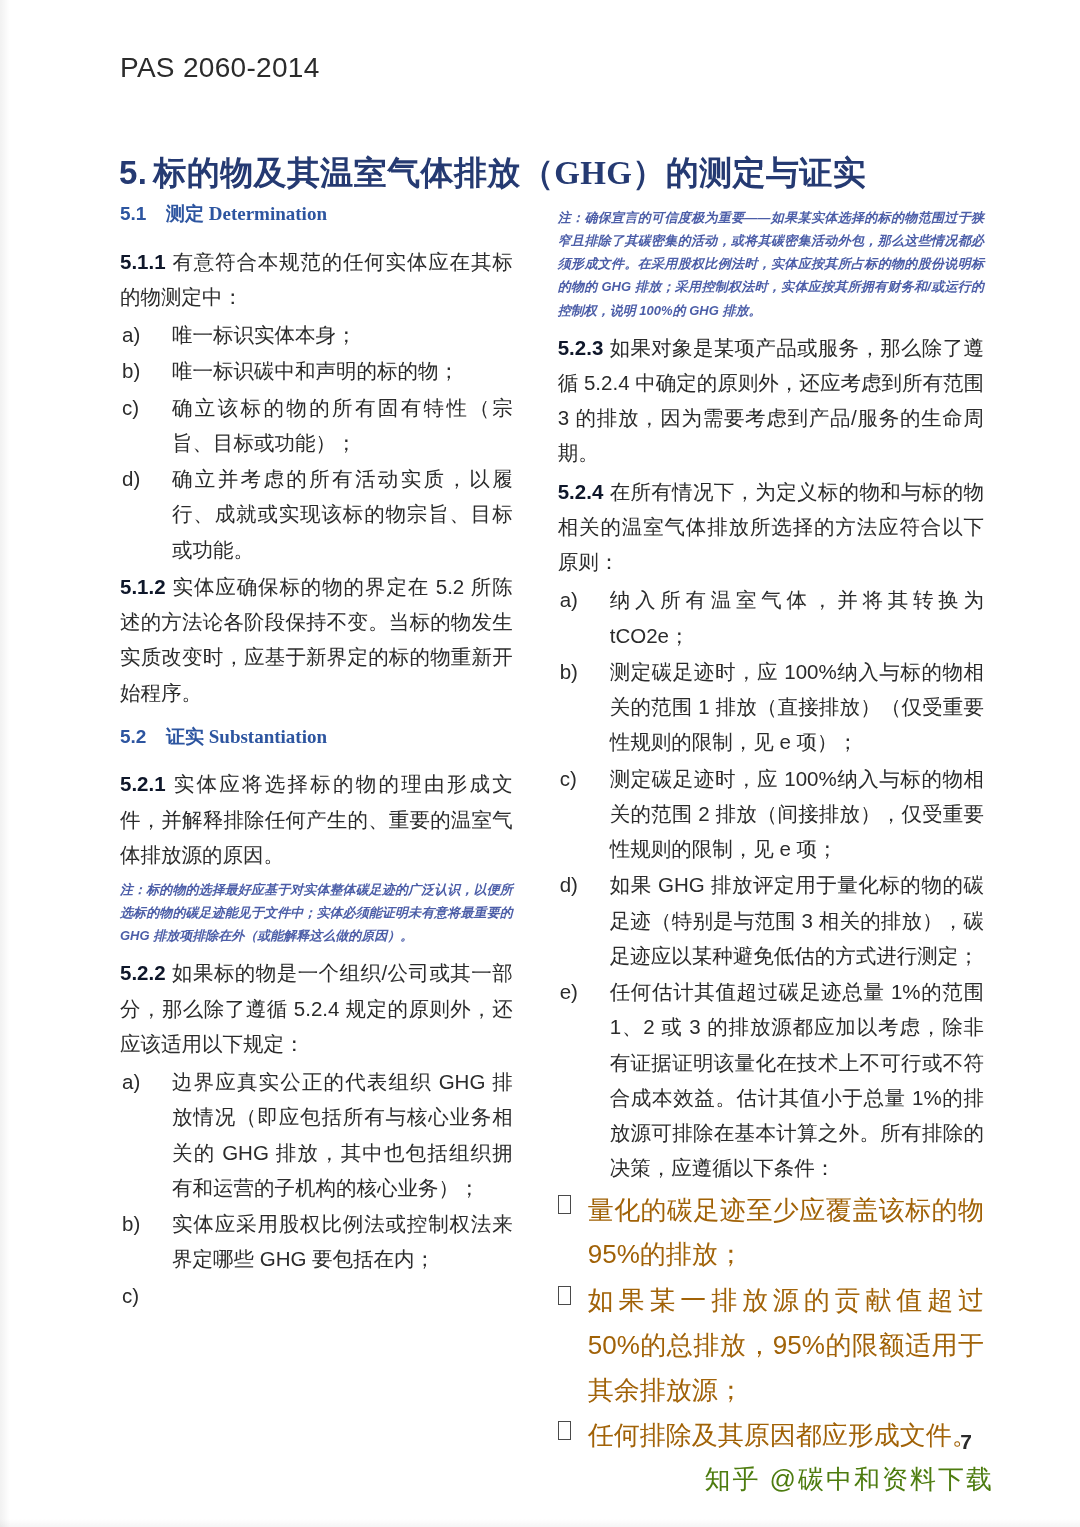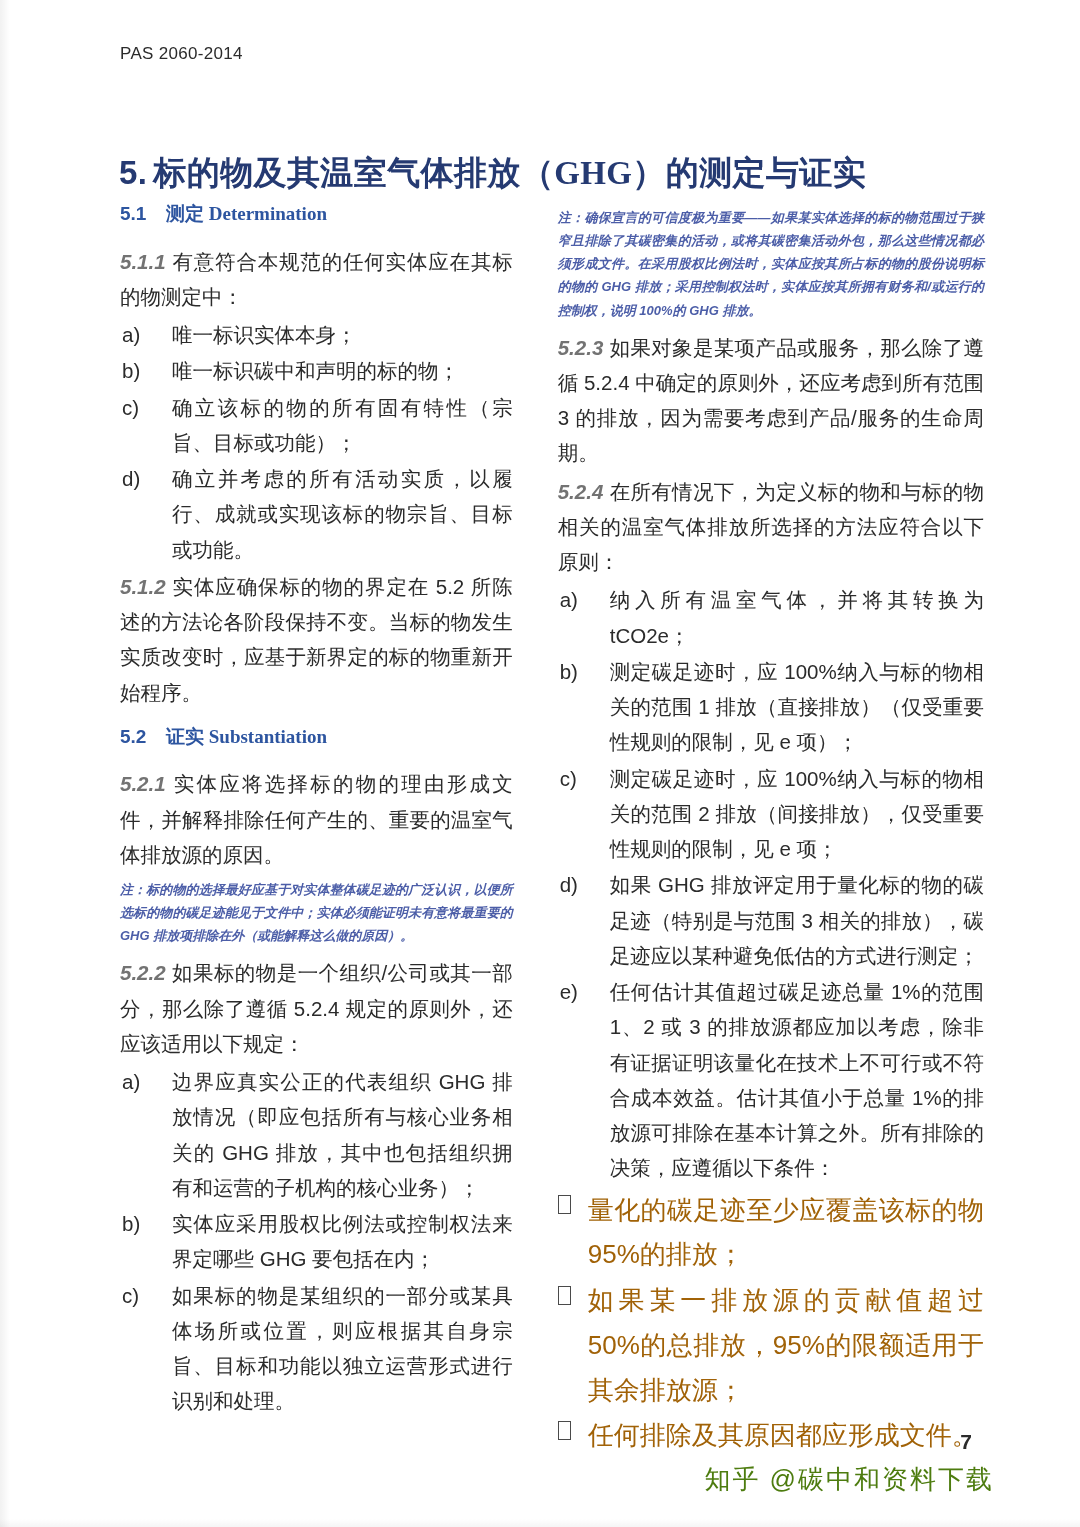--- a/index.html
+++ b/index.html
@@ -31,22 +31,22 @@
     position: absolute;
     left: 0; right: 0; bottom: 0;
     height: 8px;
     background: linear-gradient(to top, rgba(0,0,0,0.04), rgba(0,0,0,0));
     pointer-events: none;
   }
 
   .running-head {
     position: absolute;
     left: 120px;
-    top: 44px;
-    font-size: 17px;
+    top: 52px;
+    font-size: 28px;
     letter-spacing: 0.3px;
     color: #2b2b2b;
     font-weight: 400;
   }
 
   .chapter-title {
     position: absolute;
     left: 119px;
     top: 129px;
     width: 860px;
@@ -91,24 +91,23 @@
 
   .para {
     font-size: 20.5px;
     line-height: 1.72;
     color: #2b2b2b;
     margin: 0 0 3px 0;
     text-align: justify;
     text-justify: inter-character;
   }
   .para .snum {
-    color: #737373;
+    color: #0f172a;
     font-weight: bold;
     margin-right: 6px;
-    font-style: italic;
   }
 
   .note {
     font-size: 13px;
     line-height: 1.78;
     color: #4c5ea8;
     font-style: italic;
     font-weight: bold;
     margin: 6px 0 8px 0;
     text-align: justify;
@@ -241,21 +240,21 @@
       </p>
 
       <ul class="alist">
         <li>
           <span class="marker">a)</span><span>边界应真实公正的代表组织 GHG 排放情况（即应包括所有与核心业务相关的 GHG 排放，其中也包括组织拥有和运营的子机构的核心业务）；</span>
         </li>
         <li>
           <span class="marker">b)</span><span>实体应采用股权比例法或控制权法来界定哪些 GHG 要包括在内；</span>
         </li>
         <li>
-          <span class="marker">c)</span><span>如果标的物是某组织的一部分或某具体场所或位置，则应根据其自身宗旨、目标和功能以独立运营形式进行识别和处理。</span>
+          <span class="marker">c)</span>
         </li>
       </ul>
 
     </div>
 
     <div class="col col-right">
 
       <p class="note">注：确保宣言的可信度极为重要——如果某实体选择的标的物范围过于狭窄且排除了其碳密集的活动，或将其碳密集活动外包，那么这些情况都必须形成文件。在采用股权比例法时，实体应按其所占标的物的股份说明标的物的 GHG 排放；采用控制权法时，实体应按其所拥有财务和/或运行的控制权，说明 100%的 GHG 排放。</p>
 
       <p class="para">

